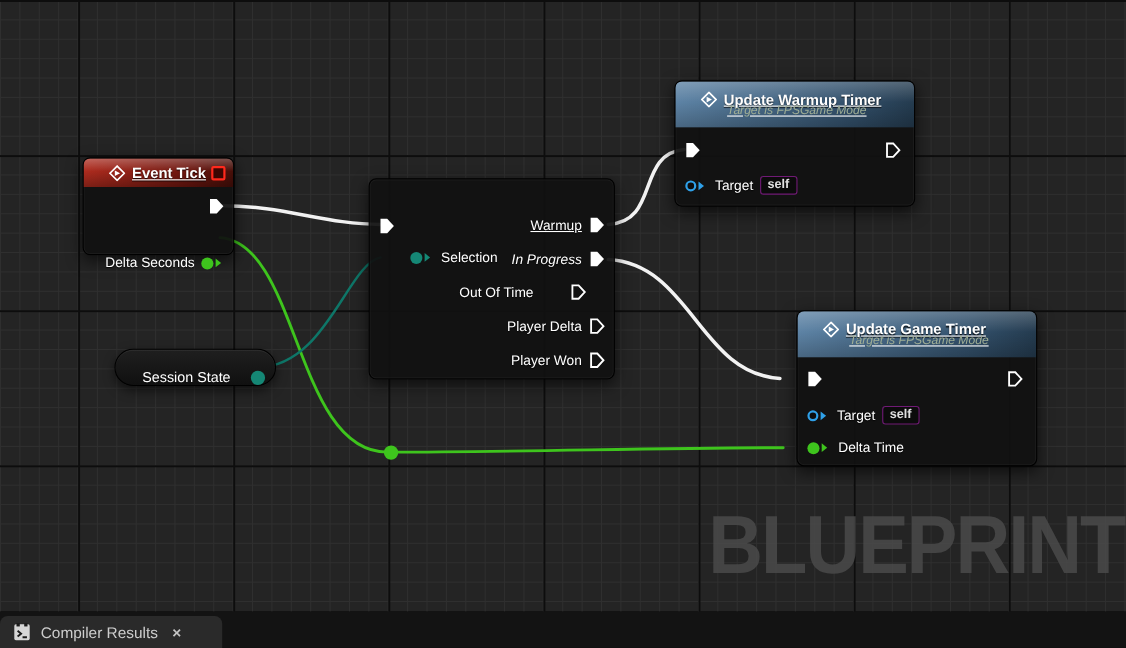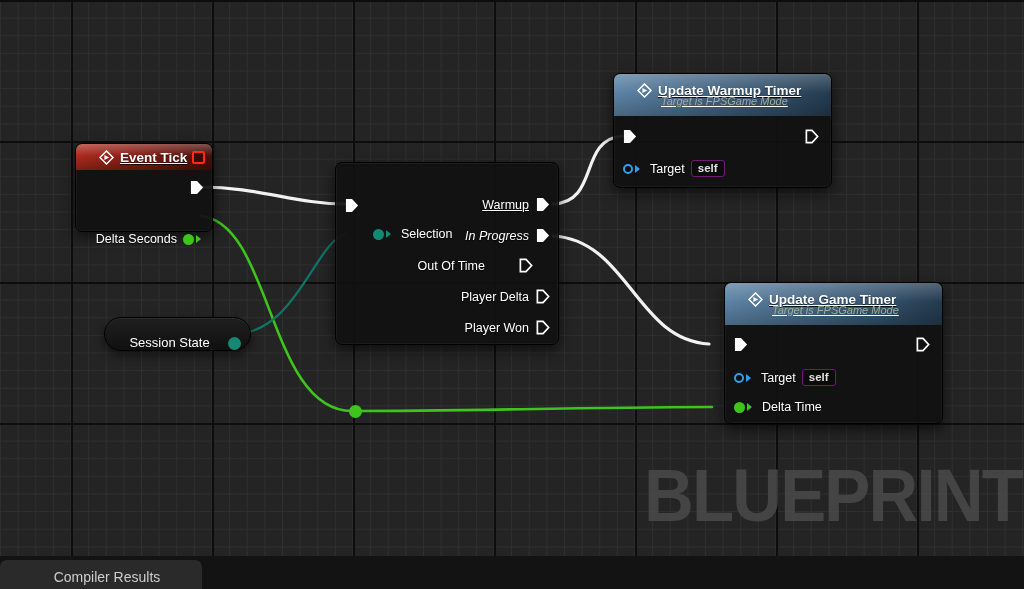--- a/index.html
+++ b/index.html
@@ -60,21 +60,21 @@
     color:#e0e0e0;font-size:11.5px;padding:1px 6px 2px;font-weight:bold;}
   .pill{position:absolute;z-index:3;border-radius:17px;border:1px solid #000;
     background:linear-gradient(to bottom,#1f1f1f,#101010);
     box-shadow:0 4px 10px rgba(0,0,0,.55), inset 0 1px 0 rgba(255,255,255,.06);
     display:flex;align-items:flex-end;justify-content:center;color:#fff;font-size:13px;}
   .pill .dot{position:absolute;right:9px;}
   
   .bottombar{position:absolute;left:0;top:556px;width:1024px;height:33px;background:#131313;z-index:5;}
   .tab{position:absolute;left:0;top:4px;height:29px;width:202px;background:#2a2a2a;
     border-radius:7px 7px 0 0;display:flex;align-items:center;gap:9px;padding-left:12px;
-    box-sizing:border-box;color:#cdcdcd;font-size:14px;flex-direction:column;}
+    box-sizing:border-box;color:#cdcdcd;font-size:14px;}
   .tab .close{font-size:14px;font-weight:bold;color:#c4c4c4;margin-left:4px;cursor:default;}
 </style>
 </head>
 <body>
 
 <div class="stage">
   <div class="graph">
     <div class="watermark">BLUEPRINT</div>
 
     <svg class="wires" width="1024" height="556">

